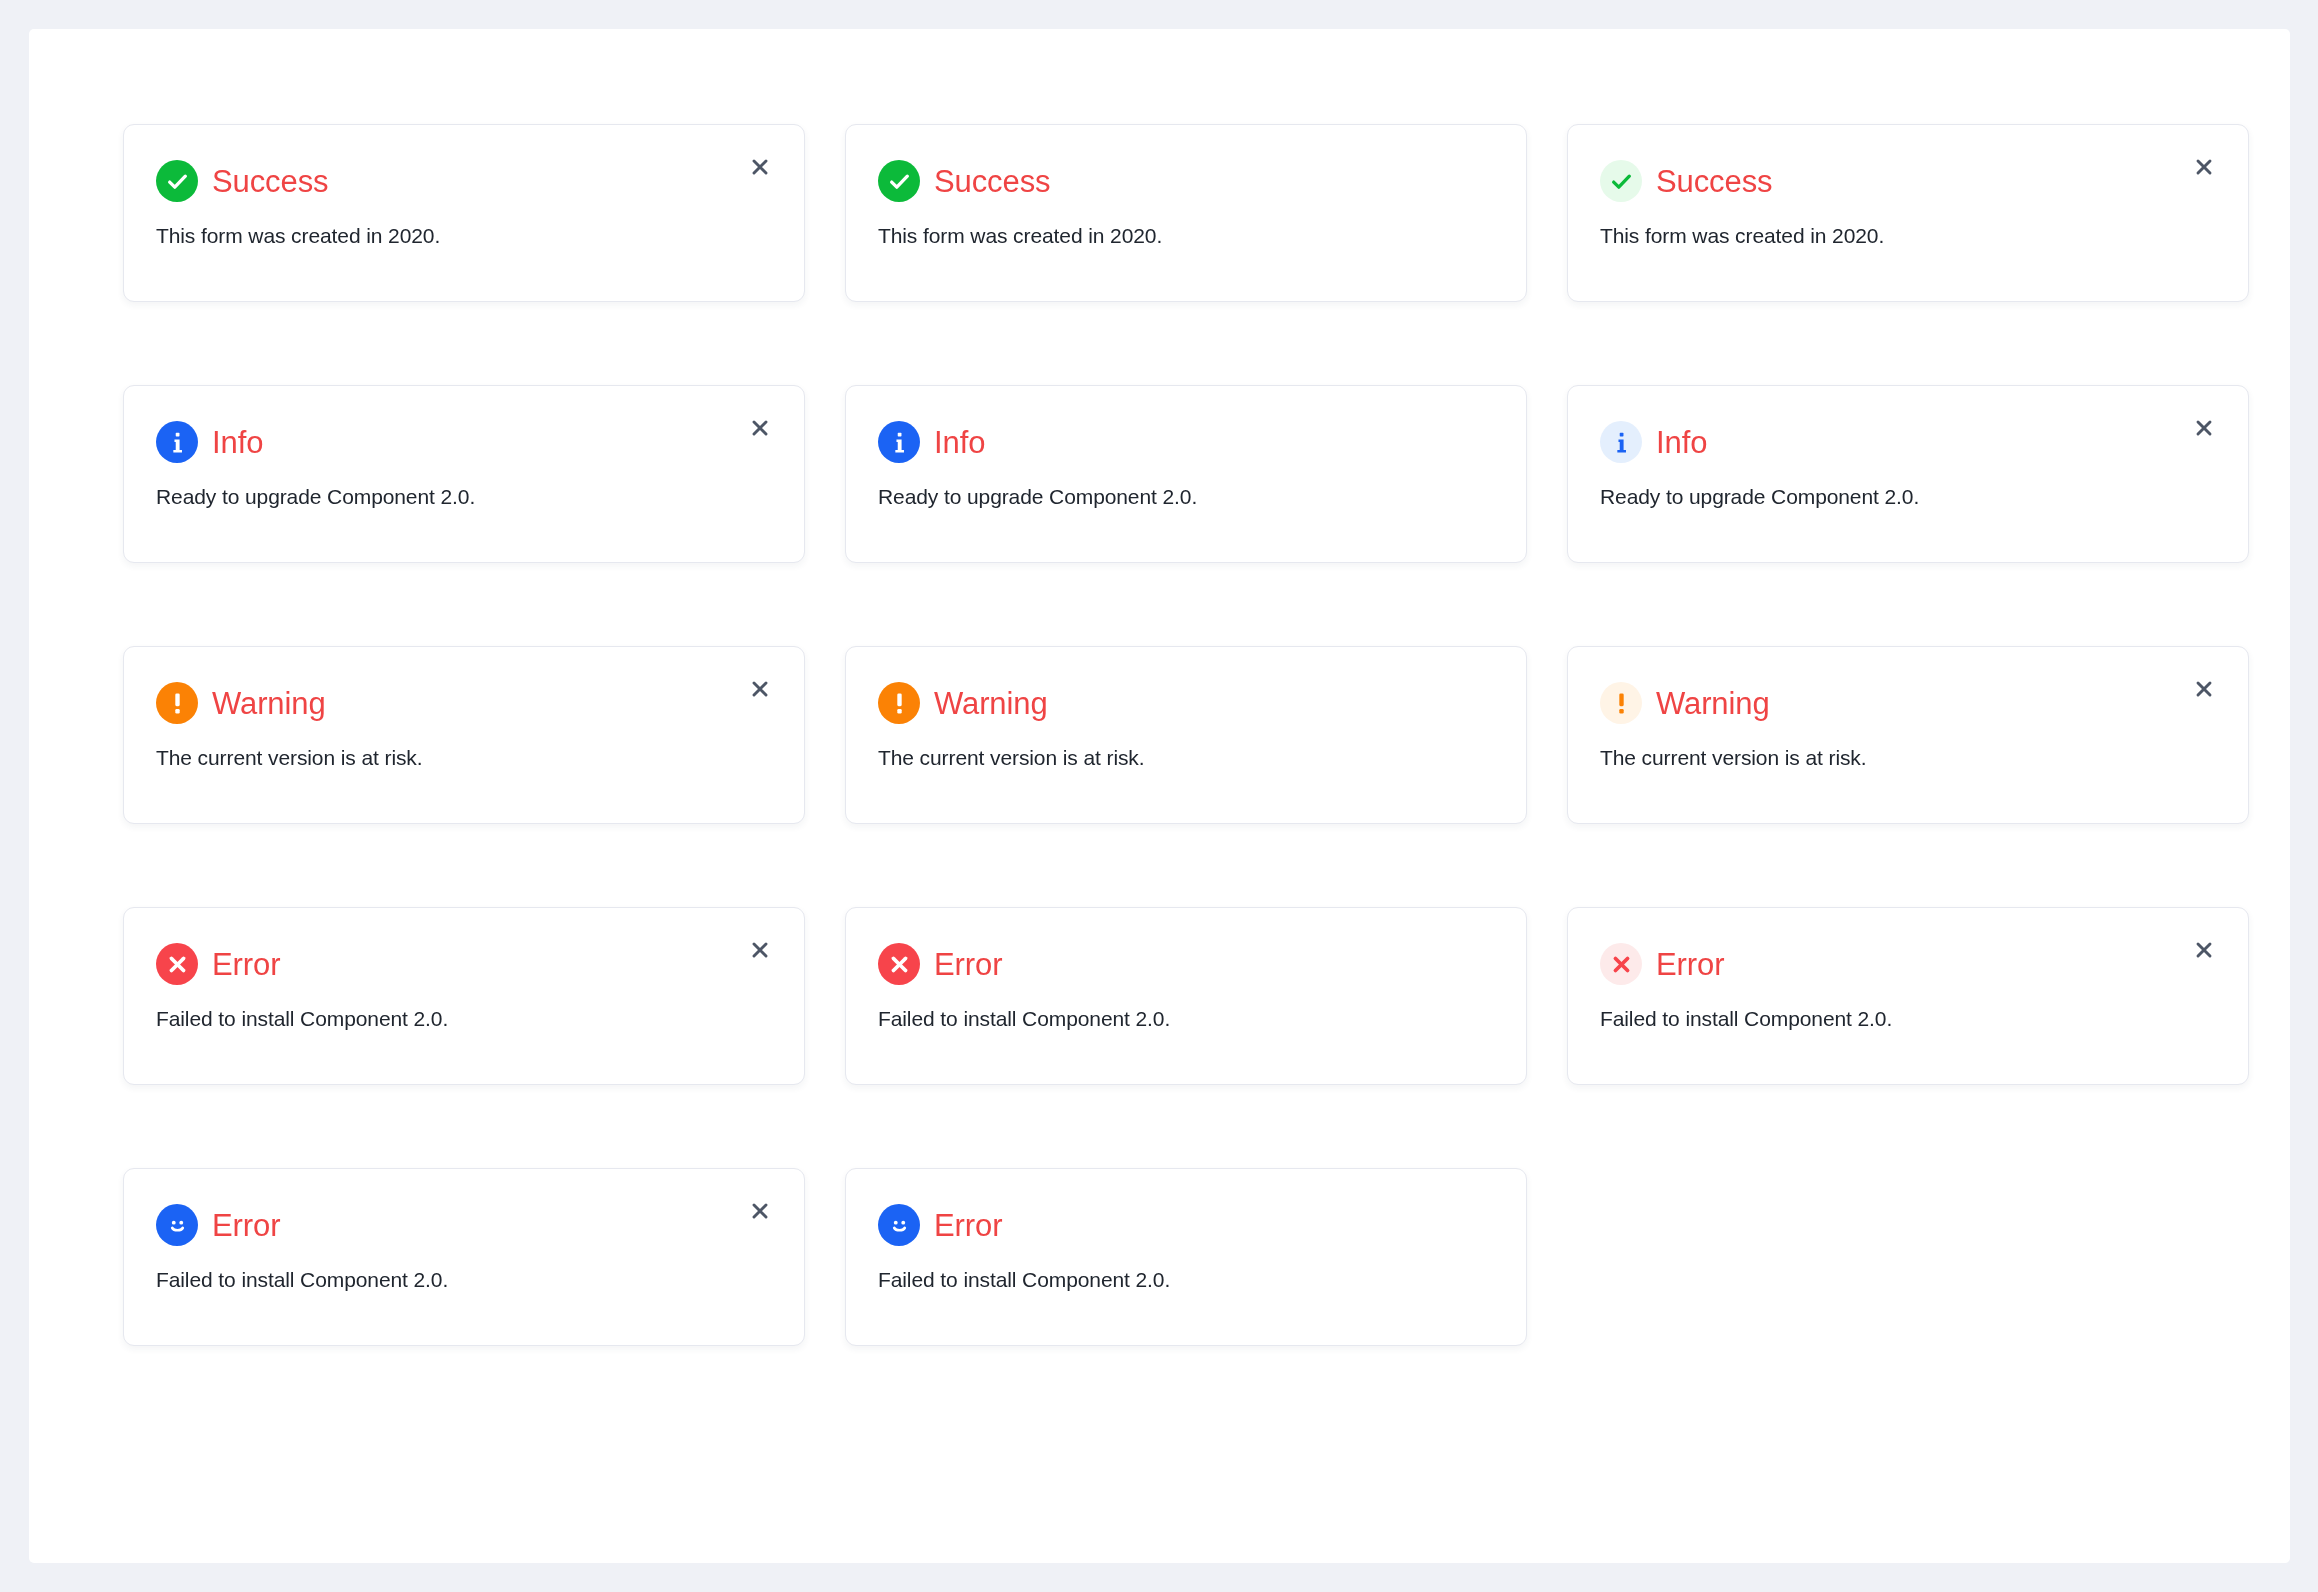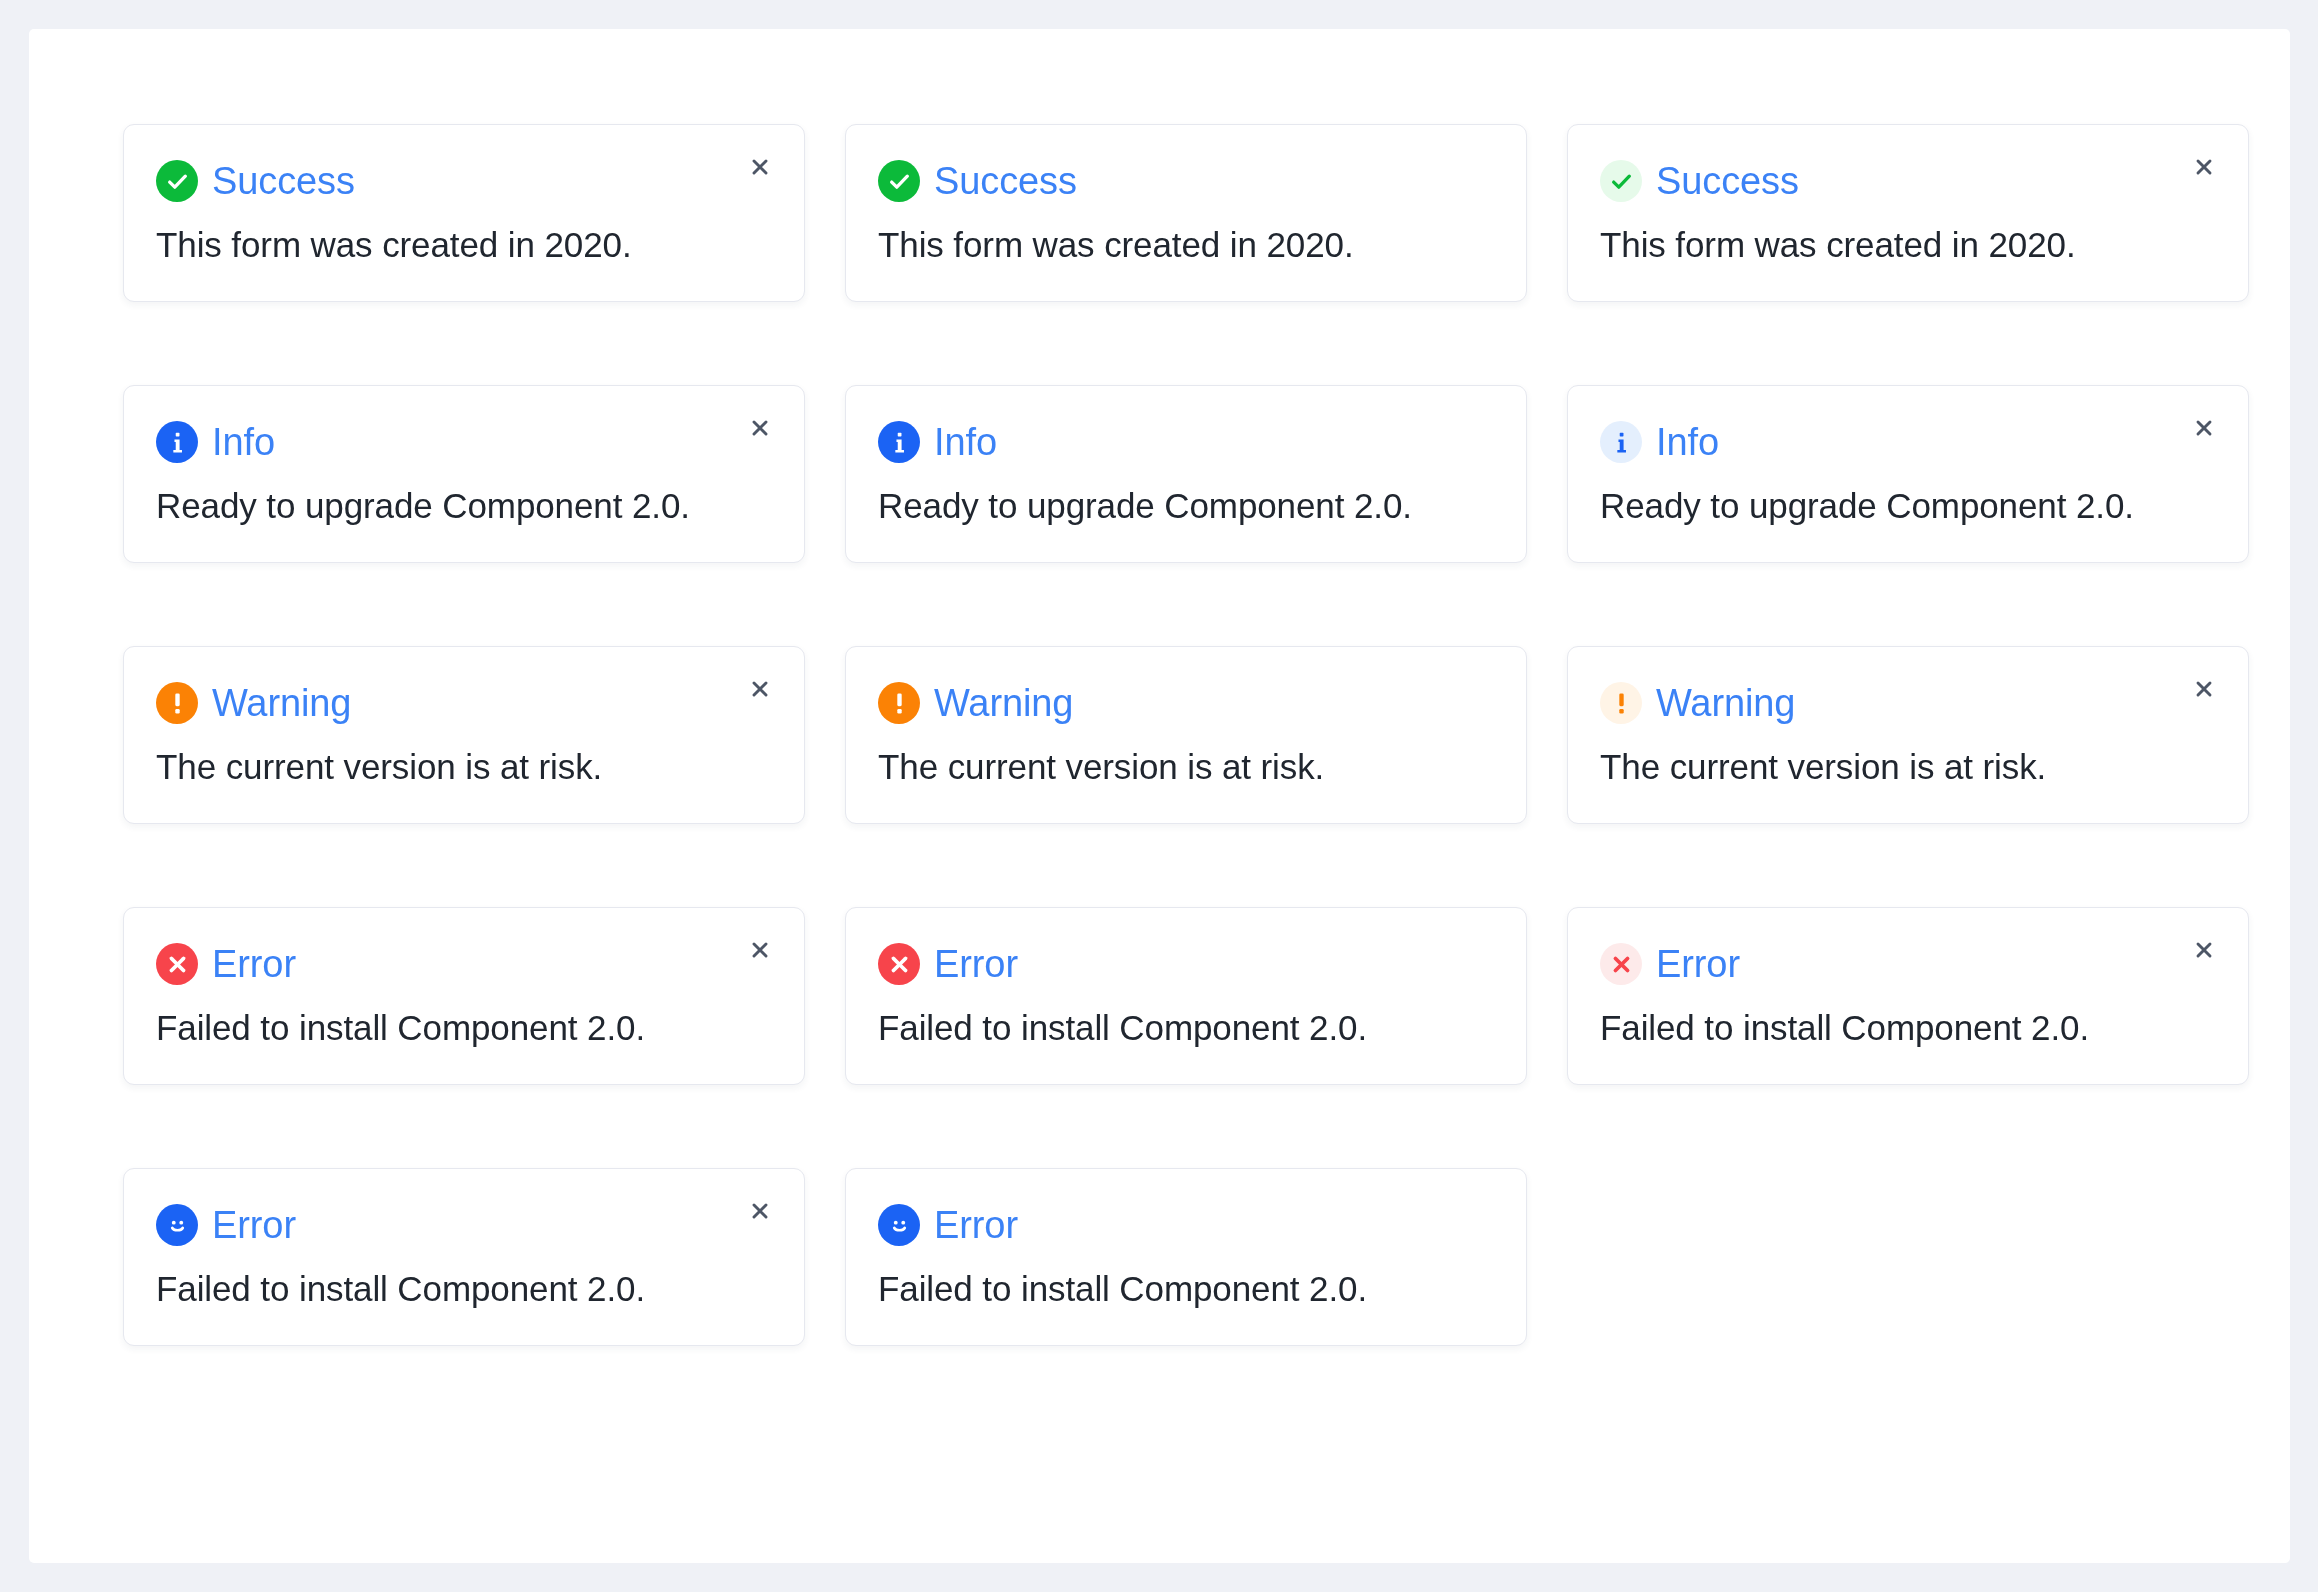--- a/index.html
+++ b/index.html
@@ -64,31 +64,31 @@
     width: 42px;
     height: 42px;
     border-radius: 50%;
     display: flex;
     align-items: center;
     justify-content: center;
   }
   .alert-icon svg { display: block; }
 
   .card-title {
-    font-size: 38px;
+    font-size: 31px;
     line-height: 1;
     font-weight: 400;
-    color: #3b82f6;
+    color: #ef4444;
     letter-spacing: -0.1px;
     white-space: nowrap;
   }
 
   .card-body {
     margin-top: 18px;
-    font-size: 35px;
+    font-size: 21px;
     line-height: 1.25;
     font-weight: 400;
     color: #20262f;
     letter-spacing: -0.1px;
     white-space: nowrap;
   }
 
   .close-btn {
     position: absolute;
     top: 21px;

